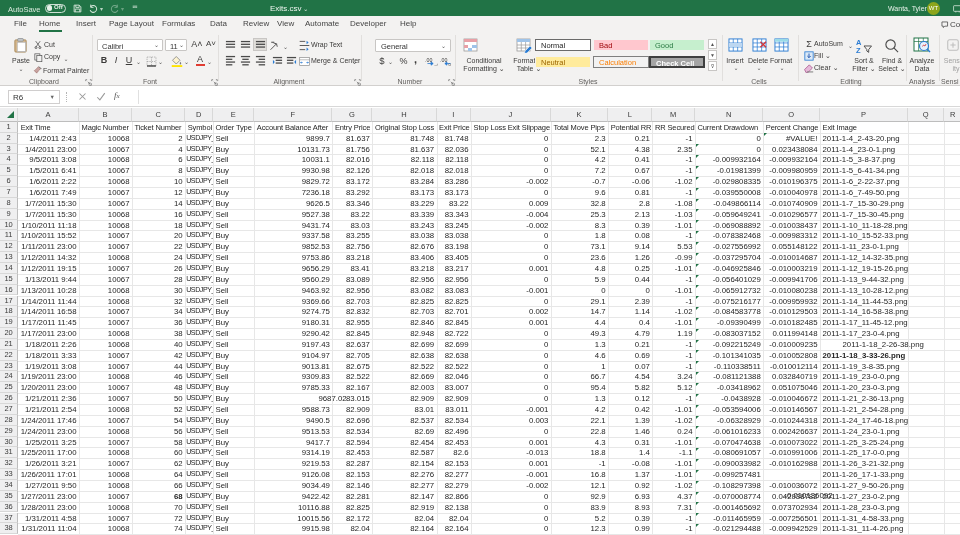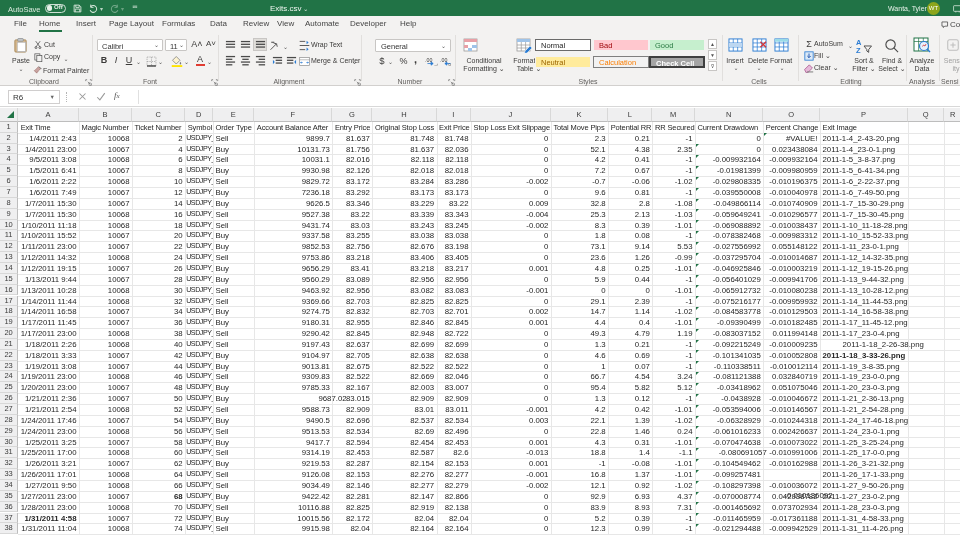--- a/index.html
+++ b/index.html
@@ -972,38 +972,38 @@
 <div class="dc cl" style="left:185.2px;top:339.40px;width:27.8px;font-size:7.1px;letter-spacing:-0.45px;padding-left:1px;">USDJPY_</div>
 <div class="dc cl" style="left:213.0px;top:339.40px;width:41.3px;">Sell</div>
 <div class="dc cr" style="left:254.3px;top:339.40px;width:78.1px;">9314.19</div>
 <div class="dc cr" style="left:332.4px;top:339.40px;width:40.0px;">82.453</div>
 <div class="dc cr" style="left:372.4px;top:339.40px;width:64.2px;">82.587</div>
 <div class="dc cr" style="left:436.6px;top:339.40px;width:34.4px;">82.6</div>
 <div class="dc cr" style="left:471.0px;top:339.40px;width:79.9px;">-0.013</div>
 <div class="dc cr" style="left:550.9px;top:339.40px;width:57.3px;">18.8</div>
 <div class="dc cr" style="left:608.2px;top:339.40px;width:44.2px;">1.4</div>
 <div class="dc cr" style="left:652.4px;top:339.40px;width:42.6px;">-1.1</div>
-<div class="dc cr" style="left:695.0px;top:339.40px;width:68.3px;margin-left:6px;">-0.080691057</div>
+<div class="dc cr" style="left:695.0px;top:339.40px;width:68.3px;">-0.080691057</div>
 <div class="dc cr" style="left:763.3px;top:339.40px;width:56.7px;">-0.010991006</div>
 <div class="dc cl" style="left:820.0px;top:339.40px;width:88.2px;">2011-1-25_17-0-0.png</div>
 <div class="tri" style="left:695.5px;top:340.10px"></div>
 <div class="dc cr" style="left:18.2px;top:350.25px;width:60.8px;">1/26/2011 3:21</div>
 <div class="dc cr" style="left:79.0px;top:350.25px;width:53.0px;">10067</div>
 <div class="dc cr" style="left:132.0px;top:350.25px;width:53.2px;">62</div>
 <div class="dc cl" style="left:185.2px;top:350.25px;width:27.8px;font-size:7.1px;letter-spacing:-0.45px;padding-left:1px;">USDJPY_</div>
 <div class="dc cl" style="left:213.0px;top:350.25px;width:41.3px;">Buy</div>
 <div class="dc cr" style="left:254.3px;top:350.25px;width:78.1px;">9219.53</div>
 <div class="dc cr" style="left:332.4px;top:350.25px;width:40.0px;">82.287</div>
 <div class="dc cr" style="left:372.4px;top:350.25px;width:64.2px;">82.154</div>
 <div class="dc cr" style="left:436.6px;top:350.25px;width:34.4px;">82.153</div>
 <div class="dc cr" style="left:471.0px;top:350.25px;width:79.9px;">0.001</div>
 <div class="dc cr" style="left:550.9px;top:350.25px;width:57.3px;">-1</div>
 <div class="dc cr" style="left:608.2px;top:350.25px;width:44.2px;">-0.08</div>
 <div class="dc cr" style="left:652.4px;top:350.25px;width:42.6px;">-1.01</div>
-<div class="dc cr" style="left:695.0px;top:350.25px;width:68.3px;">-0.104549462</div>
+<div class="dc cr" style="left:695.0px;top:350.25px;width:68.3px;">-0.090033982</div>
 <div class="dc cr" style="left:763.3px;top:350.25px;width:56.7px;">-0.010162988</div>
 <div class="dc cl" style="left:820.0px;top:350.25px;width:88.2px;">2011-1-26_3-21-32.png</div>
 <div class="tri" style="left:695.5px;top:350.95px"></div>
 <div class="dc cr" style="left:18.2px;top:361.10px;width:60.8px;">1/26/2011 17:01</div>
 <div class="dc cr" style="left:79.0px;top:361.10px;width:53.0px;">10068</div>
 <div class="dc cr" style="left:132.0px;top:361.10px;width:53.2px;">64</div>
 <div class="dc cl" style="left:185.2px;top:361.10px;width:27.8px;font-size:7.1px;letter-spacing:-0.45px;padding-left:1px;">USDJPY_</div>
 <div class="dc cl" style="left:213.0px;top:361.10px;width:41.3px;">Sell</div>
 <div class="dc cr" style="left:254.3px;top:361.10px;width:78.1px;">9126.08</div>
 <div class="dc cr" style="left:332.4px;top:361.10px;width:40.0px;">82.153</div>
@@ -1061,35 +1061,35 @@
 <div class="dc cr" style="left:372.4px;top:393.65px;width:64.2px;">82.919</div>
 <div class="dc cr" style="left:436.6px;top:393.65px;width:34.4px;">82.138</div>
 <div class="dc cr" style="left:471.0px;top:393.65px;width:79.9px;">0</div>
 <div class="dc cr" style="left:550.9px;top:393.65px;width:57.3px;">83.9</div>
 <div class="dc cr" style="left:608.2px;top:393.65px;width:44.2px;">8.93</div>
 <div class="dc cr" style="left:652.4px;top:393.65px;width:42.6px;">7.31</div>
 <div class="dc cr" style="left:695.0px;top:393.65px;width:68.3px;">-0.001465692</div>
 <div class="dc cr" style="left:763.3px;top:393.65px;width:56.7px;">0.073702934</div>
 <div class="dc cl" style="left:820.0px;top:393.65px;width:88.2px;">2011-1-28_23-0-3.png</div>
 <div class="tri" style="left:695.5px;top:394.35px"></div>
-<div class="dc cr" style="left:18.2px;top:404.50px;width:60.8px;font-weight:bold;">1/31/2011 4:58</div>
+<div class="dc cr" style="left:18.2px;top:404.50px;width:60.8px;">1/31/2011 4:58</div>
 <div class="dc cr" style="left:79.0px;top:404.50px;width:53.0px;">10067</div>
 <div class="dc cr" style="left:132.0px;top:404.50px;width:53.2px;">72</div>
 <div class="dc cl" style="left:185.2px;top:404.50px;width:27.8px;font-size:7.1px;letter-spacing:-0.45px;padding-left:1px;">USDJPY_</div>
 <div class="dc cl" style="left:213.0px;top:404.50px;width:41.3px;">Buy</div>
 <div class="dc cr" style="left:254.3px;top:404.50px;width:78.1px;">10015.56</div>
 <div class="dc cr" style="left:332.4px;top:404.50px;width:40.0px;">82.172</div>
 <div class="dc cr" style="left:372.4px;top:404.50px;width:64.2px;">82.04</div>
 <div class="dc cr" style="left:436.6px;top:404.50px;width:34.4px;">82.04</div>
 <div class="dc cr" style="left:471.0px;top:404.50px;width:79.9px;">0</div>
 <div class="dc cr" style="left:550.9px;top:404.50px;width:57.3px;">5.2</div>
 <div class="dc cr" style="left:608.2px;top:404.50px;width:44.2px;">0.39</div>
 <div class="dc cr" style="left:652.4px;top:404.50px;width:42.6px;">-1</div>
 <div class="dc cr" style="left:695.0px;top:404.50px;width:68.3px;">-0.011465959</div>
-<div class="dc cr" style="left:763.3px;top:404.50px;width:56.7px;">-0.017361188</div>
+<div class="dc cr" style="left:763.3px;top:404.50px;width:56.7px;">-0.007256501</div>
 <div class="dc cl" style="left:820.0px;top:404.50px;width:88.2px;">2011-1-31_4-58-33.png</div>
 <div class="tri" style="left:695.5px;top:405.20px"></div>
 <div class="dc cr" style="left:18.2px;top:415.35px;width:60.8px;">1/31/2011 11:04</div>
 <div class="dc cr" style="left:79.0px;top:415.35px;width:53.0px;">10068</div>
 <div class="dc cr" style="left:132.0px;top:415.35px;width:53.2px;">74</div>
 <div class="dc cl" style="left:185.2px;top:415.35px;width:27.8px;font-size:7.1px;letter-spacing:-0.45px;padding-left:1px;">USDJPY_</div>
 <div class="dc cl" style="left:213.0px;top:415.35px;width:41.3px;">Sell</div>
 <div class="dc cr" style="left:254.3px;top:415.35px;width:78.1px;">9915.98</div>
 <div class="dc cr" style="left:332.4px;top:415.35px;width:40.0px;">82.04</div>
 <div class="dc cr" style="left:372.4px;top:415.35px;width:64.2px;">82.164</div>

